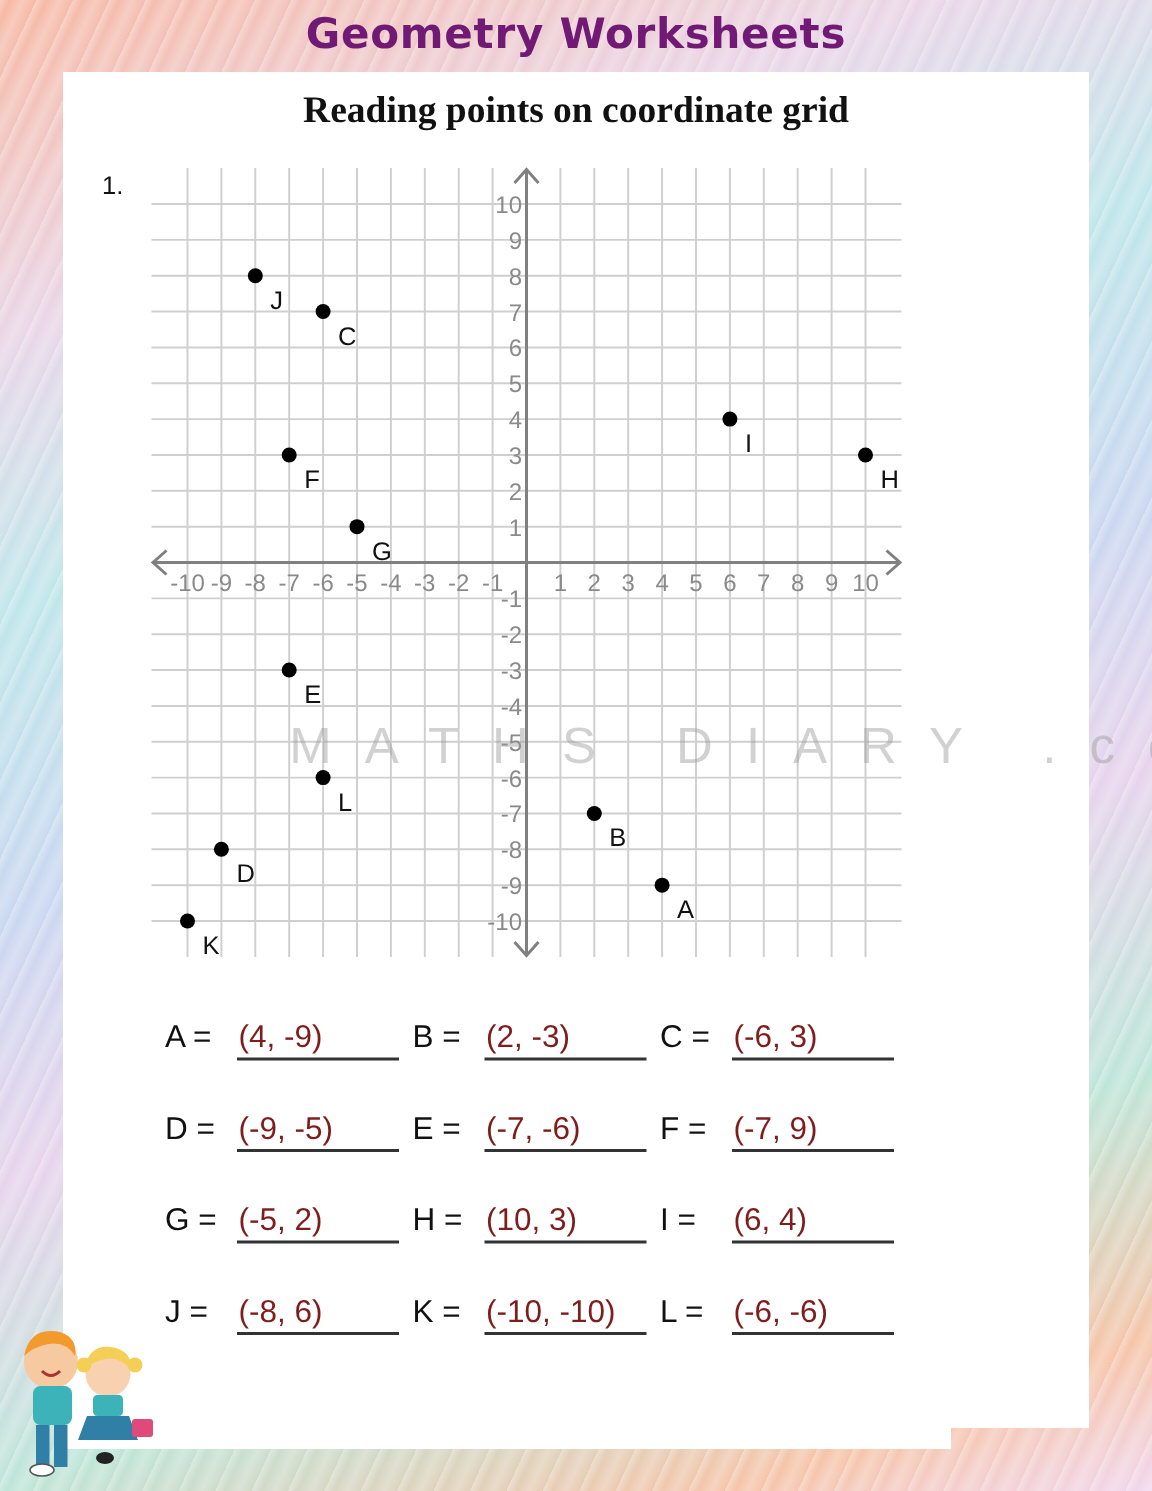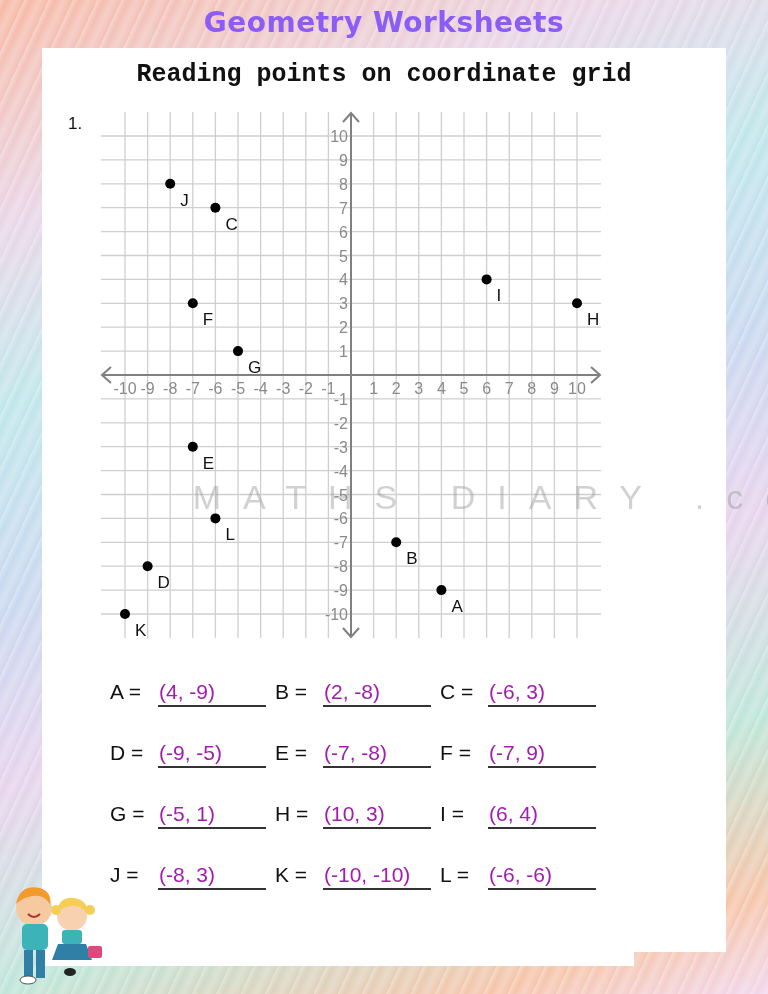--- a/index.html
+++ b/index.html
@@ -6,47 +6,47 @@
   body {
     width: 768px; height: 994px; position: relative; overflow: hidden;
     font-family: "DejaVu Sans", sans-serif;
     background:
       repeating-linear-gradient(115deg, rgba(255,255,255,0.35) 0px, rgba(255,255,255,0.0) 6px, rgba(255,255,255,0.25) 14px, rgba(255,255,255,0) 22px),
       linear-gradient(160deg, #f7b8a3 0%, #e9d6e8 18%, #bfe6ea 32%, #c9d7f0 48%, #e7d3ec 62%, #bde5d8 78%, #f6c4a8 92%, #f1d7ee 100%);
   }
   .header-title {
     position: absolute; left: 0; top: 6px; width: 768px; text-align: center;
     font-family: "DejaVu Sans", sans-serif; font-weight: bold; font-size: 28px;
-    color: #8b5cf6; letter-spacing: 0.5px;
+    color: #701a75; letter-spacing: 0.5px;
   }
   .paper {
     position: absolute; left: 42px; top: 48px; width: 684px; height: 904px;
     background: #ffffff;
   }
   .paper-foot {
     position: absolute; left: 42px; top: 950px; width: 592px; height: 16px; background: #ffffff;
   }
   .sheet-title {
     position: absolute; left: 42px; top: 60px; width: 684px; text-align: center;
-    font-family: Liberation Mono, monospace; font-weight: bold; font-size: 25px; color: #111;
+    font-family: Liberation Serif, serif; font-weight: bold; font-size: 25px; color: #111;
   }
   .q-number {
     position: absolute; left: 68px; top: 114px; font-size: 17px; color: #111;
     font-family: "Liberation Sans", sans-serif;
   }
   #grid-svg { position: absolute; left: 0; top: 0; }
   .answers {
     position: absolute; left: 110px; top: 676px; width: 500px;
   }
   .ans {
     position: absolute; height: 32px; width: 160px;
     font-family: "Liberation Sans", sans-serif;
   }
   .ans .lbl { position: absolute; left: 0; top: 4px; font-size: 21px; color: #111; }
-  .ans .val { position: absolute; left: 49px; top: 4px; font-size: 21px; color: #a21caf; }
+  .ans .val { position: absolute; left: 49px; top: 4px; font-size: 21px; color: #7f1d1d; }
   .ans .line { position: absolute; left: 48px; top: 29px; width: 108px; height: 2px; background: #333; }
   .kids { position: absolute; left: 6px; top: 880px; }
 </style>
 </head>
 <body>
 
 <div class="header-title">Geometry Worksheets</div>
 <div class="paper"></div>
 <div class="paper-foot"></div>
 <div class="sheet-title">Reading points on coordinate grid</div>
@@ -167,61 +167,61 @@
   </svg>
 
 <div class="answers">
     <div class="ans" style="left: 0px; top: 0px;">
       <span class="lbl">A =</span>
       <span class="val">(4, -9)</span>
       <span class="line"></span>
     </div>
     <div class="ans" style="left: 165px; top: 0px;">
       <span class="lbl">B =</span>
-      <span class="val">(2, -8)</span>
+      <span class="val">(2, -3)</span>
       <span class="line"></span>
     </div>
     <div class="ans" style="left: 330px; top: 0px;">
       <span class="lbl">C =</span>
       <span class="val">(-6, 3)</span>
       <span class="line"></span>
     </div>
     <div class="ans" style="left: 0px; top: 61px;">
       <span class="lbl">D =</span>
       <span class="val">(-9, -5)</span>
       <span class="line"></span>
     </div>
     <div class="ans" style="left: 165px; top: 61px;">
       <span class="lbl">E =</span>
-      <span class="val">(-7, -8)</span>
+      <span class="val">(-7, -6)</span>
       <span class="line"></span>
     </div>
     <div class="ans" style="left: 330px; top: 61px;">
       <span class="lbl">F =</span>
       <span class="val">(-7, 9)</span>
       <span class="line"></span>
     </div>
     <div class="ans" style="left: 0px; top: 122px;">
       <span class="lbl">G =</span>
-      <span class="val">(-5, 1)</span>
+      <span class="val">(-5, 2)</span>
       <span class="line"></span>
     </div>
     <div class="ans" style="left: 165px; top: 122px;">
       <span class="lbl">H =</span>
       <span class="val">(10, 3)</span>
       <span class="line"></span>
     </div>
     <div class="ans" style="left: 330px; top: 122px;">
       <span class="lbl">I =</span>
       <span class="val">(6, 4)</span>
       <span class="line"></span>
     </div>
     <div class="ans" style="left: 0px; top: 183px;">
       <span class="lbl">J =</span>
-      <span class="val">(-8, 3)</span>
+      <span class="val">(-8, 6)</span>
       <span class="line"></span>
     </div>
     <div class="ans" style="left: 165px; top: 183px;">
       <span class="lbl">K =</span>
       <span class="val">(-10, -10)</span>
       <span class="line"></span>
     </div>
     <div class="ans" style="left: 330px; top: 183px;">
       <span class="lbl">L =</span>
       <span class="val">(-6, -6)</span>

